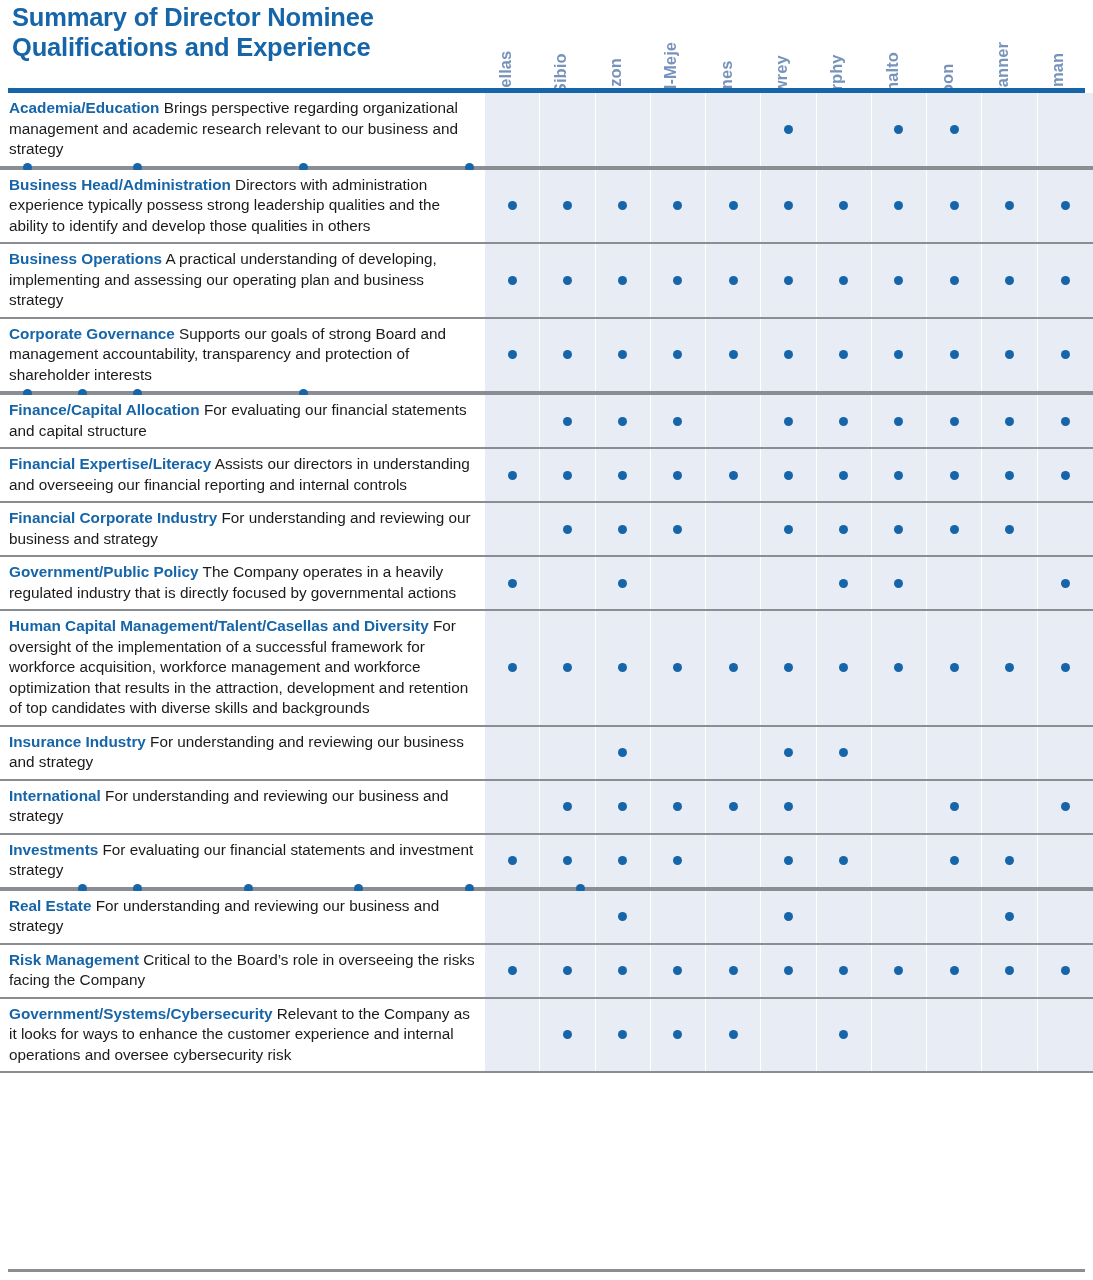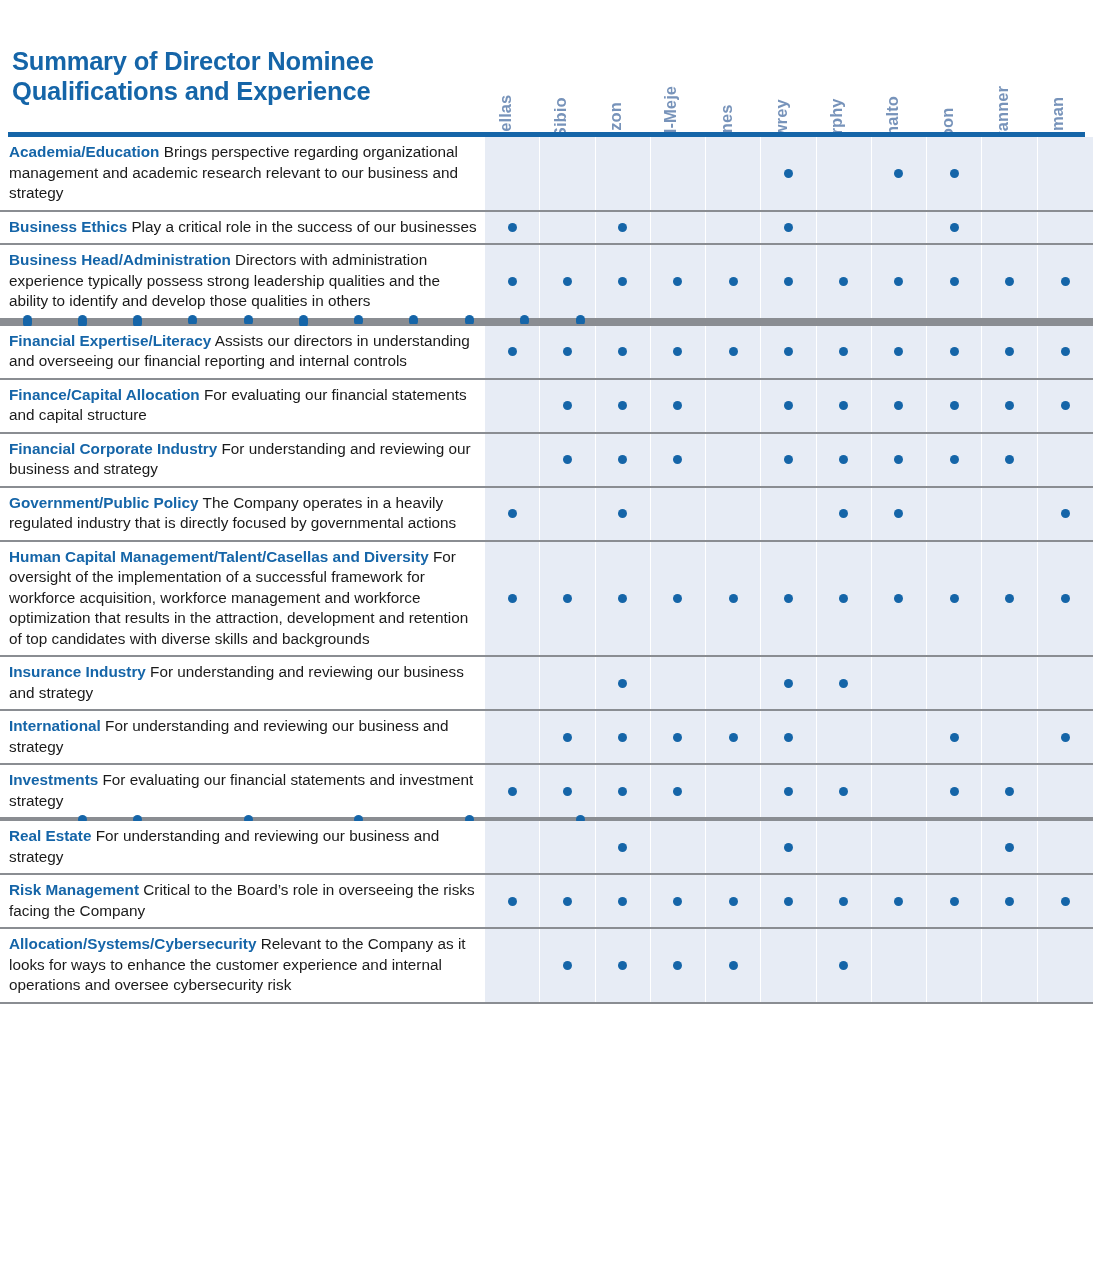--- a/index.html
+++ b/index.html
@@ -22,21 +22,20 @@
     background: #ffffff;
     box-sizing: border-box;
   }
 
   
   .header-band {
     position: relative;
     height: 90px;
     padding-left: 8px;
     box-sizing: border-box;
-    margin-top: 44px;
   }
 
   .title-block {
     position: absolute;
     left: 12px;
     top: 2px;
     width: 470px;
   }
   .title-line {
     color: #1565a8;
@@ -226,21 +225,20 @@
             <span class="dot"></span>
           </div>
           <div class="cell">
             <span class="dot"></span>
           </div>
           <div class="cell"></div>
           <div class="cell"></div>
         </div>
       </div>
       <div class="row">
-        <div class="desc"><b>Business Ethics</b><span> Play a critical role in the success of our businesses</span></div>
         <div class="cells">
           <div class="cell">
             <span class="dot"></span>
           </div>
           <div class="cell"></div>
           <div class="cell">
             <span class="dot"></span>
           </div>
           <div class="cell"></div>
           <div class="cell"></div>
@@ -288,114 +286,150 @@
           </div>
           <div class="cell">
             <span class="dot"></span>
           </div>
           <div class="cell">
             <span class="dot"></span>
           </div>
         </div>
       </div>
       <div class="row">
-        <div class="cells">
-          <div class="cell">
-            <span class="dot"></span>
-          </div>
-          <div class="cell">
-            <span class="dot"></span>
-          </div>
-          <div class="cell">
-            <span class="dot"></span>
-          </div>
-          <div class="cell">
-            <span class="dot"></span>
-          </div>
-          <div class="cell">
-            <span class="dot"></span>
-          </div>
-          <div class="cell">
-            <span class="dot"></span>
-          </div>
-          <div class="cell">
-            <span class="dot"></span>
-          </div>
-          <div class="cell">
-            <span class="dot"></span>
-          </div>
-          <div class="cell">
-            <span class="dot"></span>
-          </div>
-          <div class="cell">
-            <span class="dot"></span>
-          </div>
-          <div class="cell">
-            <span class="dot"></span>
-          </div>
-        </div>
-      </div>
-      <div class="row">
-        <div class="cells">
-          <div class="cell">
-            <span class="dot"></span>
-          </div>
-          <div class="cell">
-            <span class="dot"></span>
-          </div>
-          <div class="cell">
-            <span class="dot"></span>
-          </div>
-          <div class="cell">
-            <span class="dot"></span>
-          </div>
-          <div class="cell">
-            <span class="dot"></span>
-          </div>
-          <div class="cell">
-            <span class="dot"></span>
-          </div>
-          <div class="cell">
-            <span class="dot"></span>
-          </div>
-          <div class="cell">
-            <span class="dot"></span>
-          </div>
-          <div class="cell">
-            <span class="dot"></span>
-          </div>
-          <div class="cell">
-            <span class="dot"></span>
-          </div>
-          <div class="cell">
-            <span class="dot"></span>
-          </div>
-        </div>
-      </div>
-      <div class="row">
-        <div class="cells">
-          <div class="cell">
-            <span class="dot"></span>
-          </div>
-          <div class="cell">
-            <span class="dot"></span>
-          </div>
-          <div class="cell">
-            <span class="dot"></span>
-          </div>
-          <div class="cell"></div>
-          <div class="cell"></div>
-          <div class="cell">
-            <span class="dot"></span>
-          </div>
-          <div class="cell"></div>
-          <div class="cell"></div>
-          <div class="cell"></div>
-          <div class="cell"></div>
-          <div class="cell"></div>
+        <div class="desc"><b>Business Operations</b><span> A practical understanding of developing, implementing and assessing our operating plan and business strategy</span></div>
+        <div class="cells">
+          <div class="cell">
+            <span class="dot"></span>
+          </div>
+          <div class="cell">
+            <span class="dot"></span>
+          </div>
+          <div class="cell">
+            <span class="dot"></span>
+          </div>
+          <div class="cell">
+            <span class="dot"></span>
+          </div>
+          <div class="cell">
+            <span class="dot"></span>
+          </div>
+          <div class="cell">
+            <span class="dot"></span>
+          </div>
+          <div class="cell">
+            <span class="dot"></span>
+          </div>
+          <div class="cell">
+            <span class="dot"></span>
+          </div>
+          <div class="cell">
+            <span class="dot"></span>
+          </div>
+          <div class="cell">
+            <span class="dot"></span>
+          </div>
+          <div class="cell">
+            <span class="dot"></span>
+          </div>
+        </div>
+      </div>
+      <div class="row">
+        <div class="desc"><b>Corporate Governance</b><span> Supports our goals of strong Board and management accountability, transparency and protection of shareholder interests</span></div>
+        <div class="cells">
+          <div class="cell">
+            <span class="dot"></span>
+          </div>
+          <div class="cell">
+            <span class="dot"></span>
+          </div>
+          <div class="cell">
+            <span class="dot"></span>
+          </div>
+          <div class="cell">
+            <span class="dot"></span>
+          </div>
+          <div class="cell">
+            <span class="dot"></span>
+          </div>
+          <div class="cell">
+            <span class="dot"></span>
+          </div>
+          <div class="cell">
+            <span class="dot"></span>
+          </div>
+          <div class="cell">
+            <span class="dot"></span>
+          </div>
+          <div class="cell">
+            <span class="dot"></span>
+          </div>
+          <div class="cell">
+            <span class="dot"></span>
+          </div>
+          <div class="cell">
+            <span class="dot"></span>
+          </div>
+        </div>
+      </div>
+      <div class="row">
+        <div class="cells">
+          <div class="cell">
+            <span class="dot"></span>
+          </div>
+          <div class="cell">
+            <span class="dot"></span>
+          </div>
+          <div class="cell">
+            <span class="dot"></span>
+          </div>
+          <div class="cell"></div>
+          <div class="cell"></div>
+          <div class="cell">
+            <span class="dot"></span>
+          </div>
+          <div class="cell"></div>
+          <div class="cell"></div>
+          <div class="cell"></div>
+          <div class="cell"></div>
+          <div class="cell"></div>
+        </div>
+      </div>
+      <div class="row">
+        <div class="desc"><b>Finance/Capital Allocation</b><span> For evaluating our financial statements and capital structure</span></div>
+        <div class="cells">
+          <div class="cell"></div>
+          <div class="cell">
+            <span class="dot"></span>
+          </div>
+          <div class="cell">
+            <span class="dot"></span>
+          </div>
+          <div class="cell">
+            <span class="dot"></span>
+          </div>
+          <div class="cell"></div>
+          <div class="cell">
+            <span class="dot"></span>
+          </div>
+          <div class="cell">
+            <span class="dot"></span>
+          </div>
+          <div class="cell">
+            <span class="dot"></span>
+          </div>
+          <div class="cell">
+            <span class="dot"></span>
+          </div>
+          <div class="cell">
+            <span class="dot"></span>
+          </div>
+          <div class="cell">
+            <span class="dot"></span>
+          </div>
         </div>
       </div>
       <div class="row">
         <div class="desc"><b>Financial Expertise/Literacy</b><span> Assists our directors in understanding and overseeing our financial reporting and internal controls</span></div>
         <div class="cells">
           <div class="cell">
             <span class="dot"></span>
           </div>
           <div class="cell">
             <span class="dot"></span>
@@ -423,54 +457,20 @@
           </div>
           <div class="cell">
             <span class="dot"></span>
           </div>
           <div class="cell">
             <span class="dot"></span>
           </div>
         </div>
       </div>
       <div class="row">
-        <div class="desc"><b>Finance/Capital Allocation</b><span> For evaluating our financial statements and capital structure</span></div>
-        <div class="cells">
-          <div class="cell"></div>
-          <div class="cell">
-            <span class="dot"></span>
-          </div>
-          <div class="cell">
-            <span class="dot"></span>
-          </div>
-          <div class="cell">
-            <span class="dot"></span>
-          </div>
-          <div class="cell"></div>
-          <div class="cell">
-            <span class="dot"></span>
-          </div>
-          <div class="cell">
-            <span class="dot"></span>
-          </div>
-          <div class="cell">
-            <span class="dot"></span>
-          </div>
-          <div class="cell">
-            <span class="dot"></span>
-          </div>
-          <div class="cell">
-            <span class="dot"></span>
-          </div>
-          <div class="cell">
-            <span class="dot"></span>
-          </div>
-        </div>
-      </div>
-      <div class="row">
         <div class="desc"><b>Financial Corporate Industry</b><span> For understanding and reviewing our business and strategy</span></div>
         <div class="cells">
           <div class="cell"></div>
           <div class="cell">
             <span class="dot"></span>
           </div>
           <div class="cell">
             <span class="dot"></span>
           </div>
           <div class="cell">
@@ -724,21 +724,21 @@
           </div>
           <div class="cell">
             <span class="dot"></span>
           </div>
           <div class="cell">
             <span class="dot"></span>
           </div>
         </div>
       </div>
       <div class="row">
-        <div class="desc"><b>Allocation/Systems/Cybersecurity</b><span> Relevant to the Company as it looks for ways to enhance the customer experience and internal operations and oversee cybersecurity risk</span></div>
+        <div class="desc"><b>Government/Systems/Cybersecurity</b><span> Relevant to the Company as it looks for ways to enhance the customer experience and internal operations and oversee cybersecurity risk</span></div>
         <div class="cells">
           <div class="cell"></div>
           <div class="cell">
             <span class="dot"></span>
           </div>
           <div class="cell">
             <span class="dot"></span>
           </div>
           <div class="cell">
             <span class="dot"></span>

